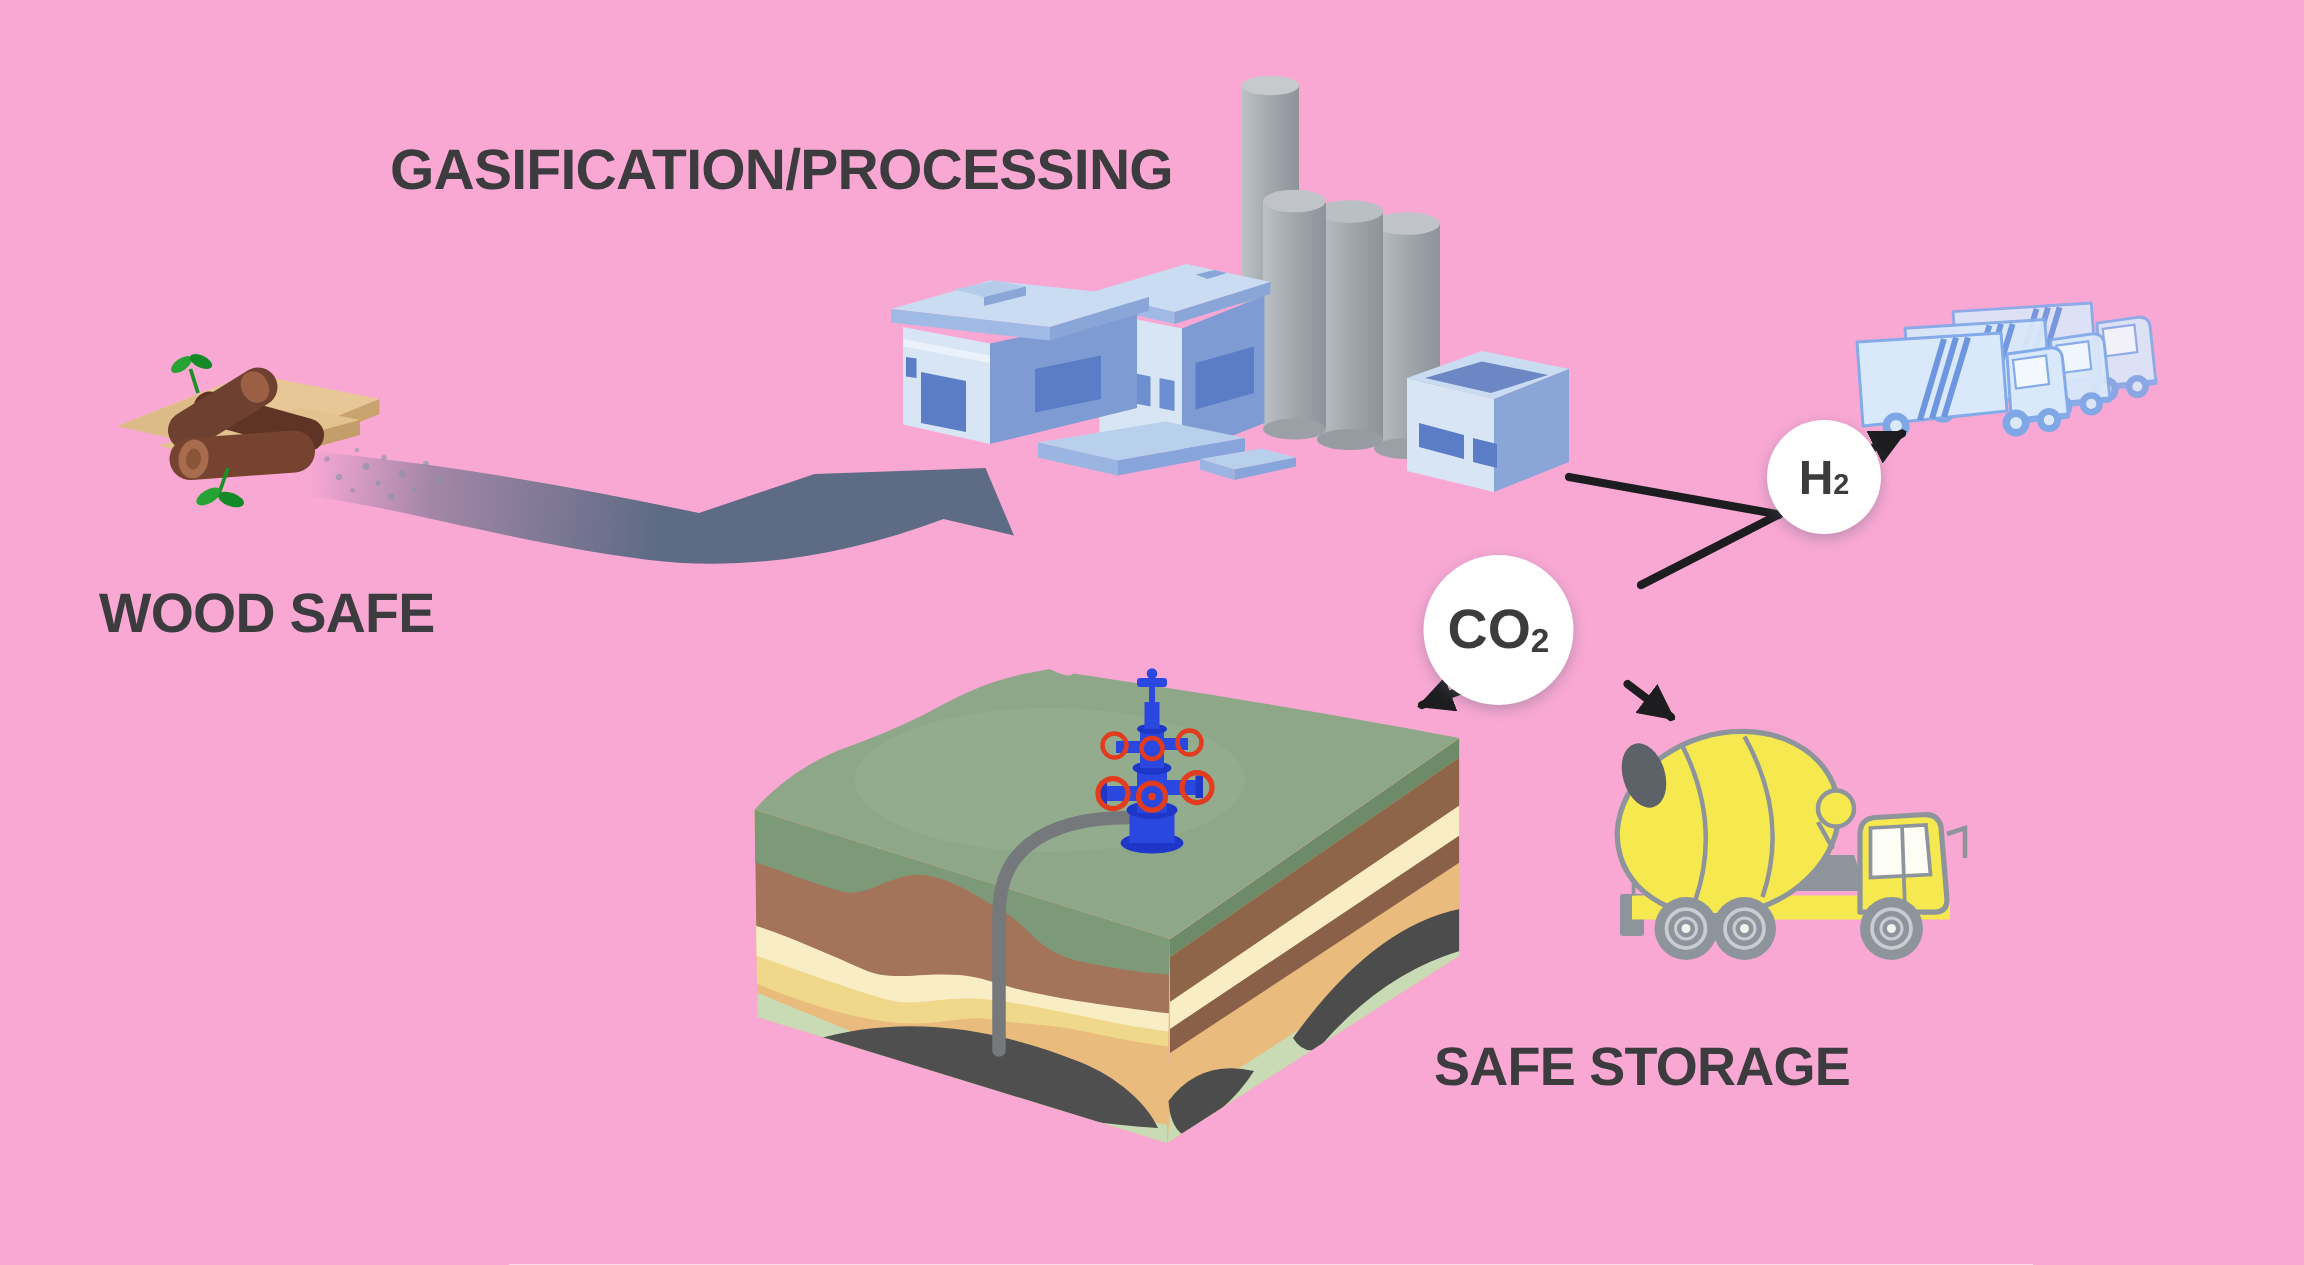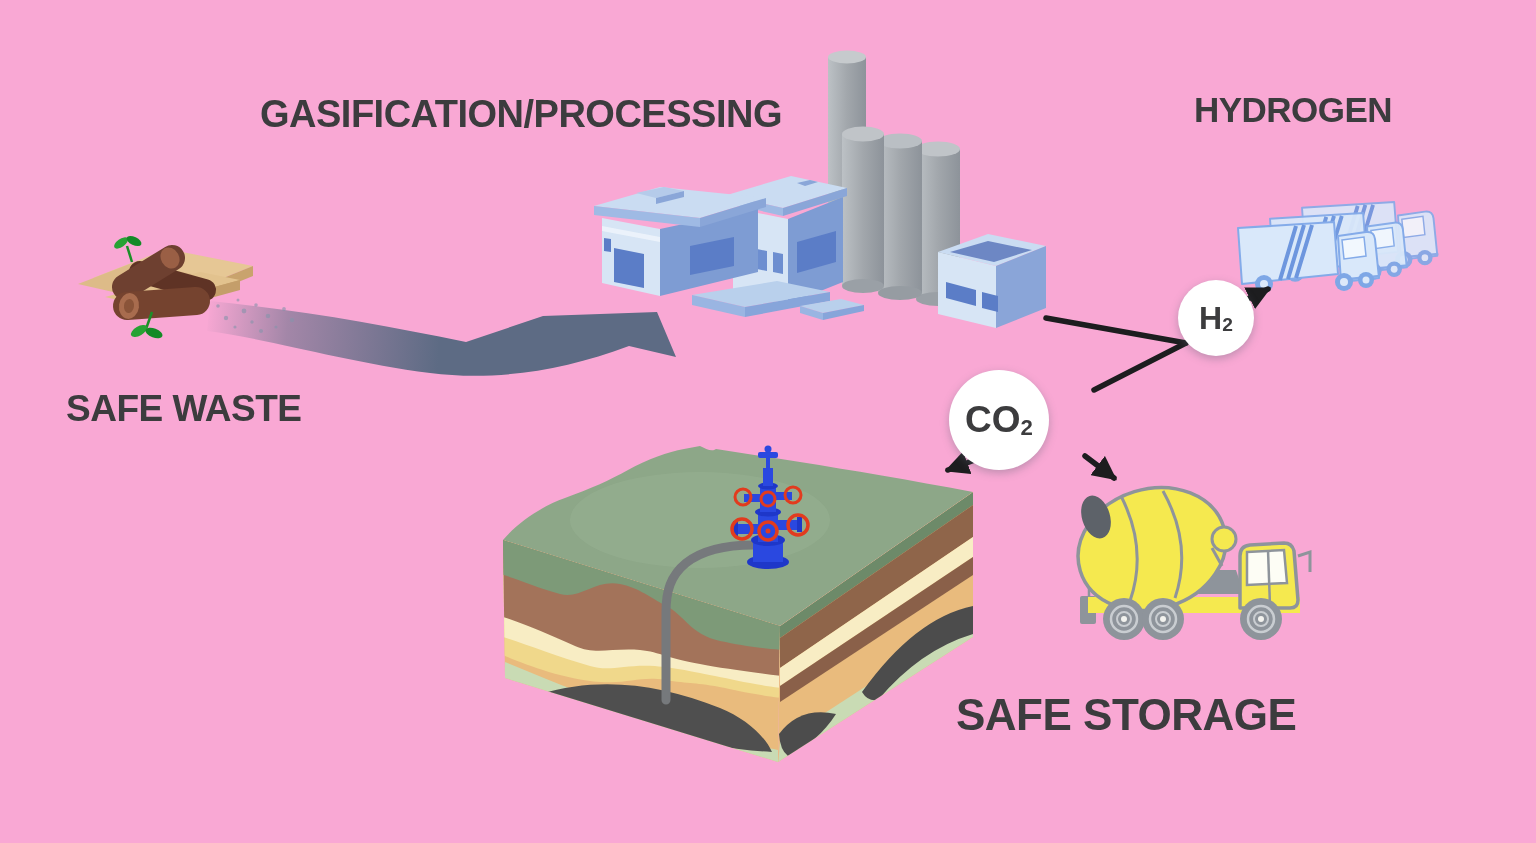--- a/index.html
+++ b/index.html
@@ -4,21 +4,21 @@
 <style>
   html,body{margin:0;padding:0;background:#ffffff;}
   #canvas{position:relative;width:1536px;height:843px;background:#f9a8d4;overflow:hidden;
           font-family:"Liberation Sans",sans-serif;}
   #art{position:absolute;left:0;top:0;}
   .lbl{position:absolute;font-weight:700;color:#3c3c3e;white-space:nowrap;
        font-family:"Liberation Sans",sans-serif;letter-spacing:-0.5px;}
   #label-process{left:260px;top:93px;font-size:38px;}
   #label-hydrogen{left:1140px;top:86px;width:306px;text-align:center;font-size:35px;line-height:48px;}
   #label-wood{left:66px;top:388px;font-size:37px;}
-  #label-storage{left:956px;top:690px;font-size:44px;}
+  #label-storage{left:956px;top:690px;font-size:36px;}
   .badge{position:absolute;background:#ffffff;border-radius:50%;
          box-shadow:0 3px 9px rgba(95,100,115,.38);
          display:flex;align-items:center;justify-content:center;
          font-weight:700;color:#3c3c3e;}
   #badge-co2{left:949px;top:370px;width:100px;height:100px;font-size:37px;}
   #badge-h2{left:1178px;top:280px;width:76px;height:76px;font-size:32px;}
   .badge .sub{font-size:.6em;transform:translateY(.34em);display:inline-block;}
 </style>
 </head>
 <body>
@@ -284,24 +284,23 @@
     <path d="M1094 390 L1186 343"></path>
     <path d="M1248 299 L1268 289" marker-end="url(#ah)"></path>
     <path d="M1012 446 L948 470" marker-end="url(#ah)"></path>
     <path d="M1085 456 L1114 478" marker-end="url(#ah)"></path>
   </g>
 </svg>
 
 <div id="label-process" class="lbl">GASIFICATION/PROCESSING</div>
 
 <div id="label-hydrogen" class="lbl">
-  <div>HYDROGEN</div>
 </div>
 
-<div id="label-wood" class="lbl">SAFE WASTE</div>
+<div id="label-wood" class="lbl">WOOD SAFE</div>
 
 <div id="label-storage" class="lbl">SAFE STORAGE</div>
 
 <div id="badge-co2" class="badge">
   <span>CO</span>
       <span class="sub">2</span>
 </div>
 
 <div id="badge-h2" class="badge">
   <span>H</span>

